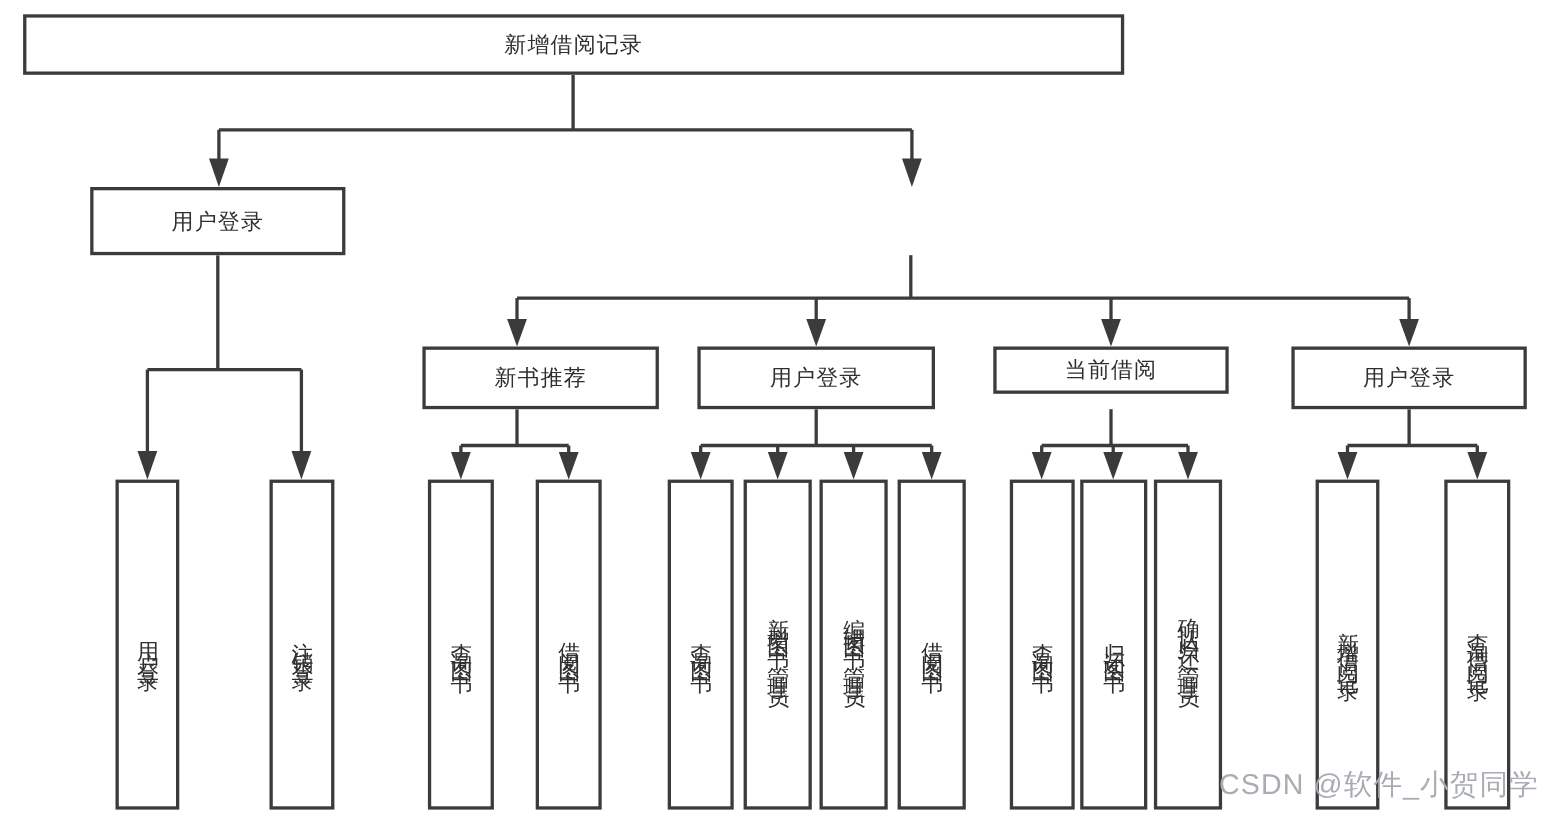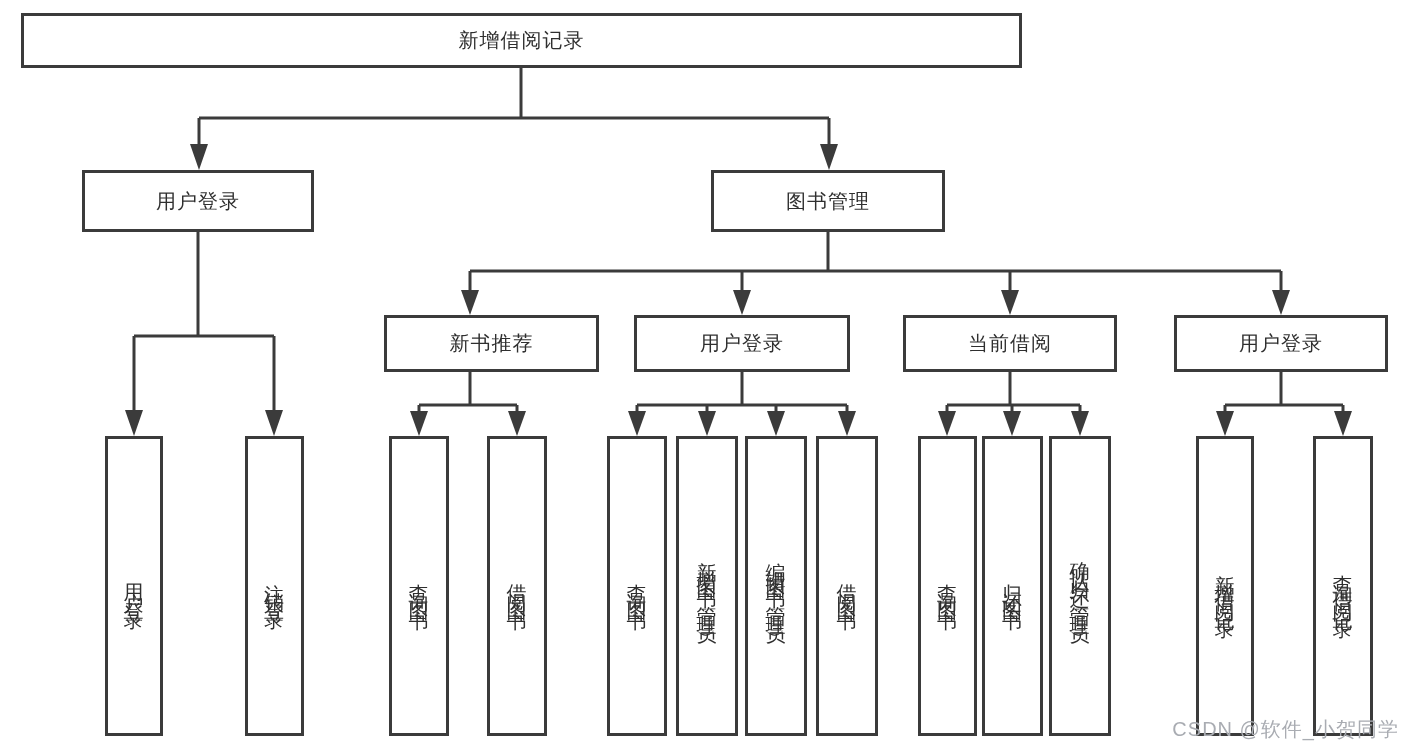--- a/index.html
+++ b/index.html
@@ -31,22 +31,22 @@
   .h-node{font-size:20px;letter-spacing:1px;white-space:nowrap;}
   .v-node{
     writing-mode:vertical-rl;
     text-orientation:mixed;
     font-size:20px;
     letter-spacing:9px;
     line-height:1.1;
   }
   .watermark{
     position:absolute;
-    right:6px;bottom:4px;
-    font-size:20px;
+    right:6px;bottom:16px;
+    font-size:26px;
     color:var(--watermark);
     letter-spacing:1px;
     z-index:5;
     white-space:nowrap;
   }
 </style>
 </head>
 <body>
 
 <div class="stage">
@@ -123,25 +123,24 @@
       <path d="M1225 405 L1225 417"></path>
       <polygon points="1216,411 1234,411 1225,436"></polygon>
       <path d="M1343 405 L1343 417"></path>
       <polygon points="1334,411 1352,411 1343,436"></polygon>
     </g>
   </svg>
 
   <div class="node h-node" style="left:21px;top:13px;width:1001px;height:55px">新增借阅记录</div>
 
   <div class="node h-node" style="left:82px;top:170px;width:232px;height:62px">用户登录</div>
-  <div class="node h-node" style="left:711px;top:170px;width:234px;height:62px">图书管理</div>
 
   <div class="node h-node" style="left:384px;top:315px;width:215px;height:57px">新书推荐</div>
   <div class="node h-node" style="left:634px;top:315px;width:216px;height:57px">用户登录</div>
-  <div class="node h-node" style="left:903px;top:315px;width:214px;height:57px">当前借阅</div>
+  <div class="node h-node" style="left:903px;top:315px;width:214px;height:43px">当前借阅</div>
   <div class="node h-node" style="left:1174px;top:315px;width:214px;height:57px">用户登录</div>
 
   <div class="node v-node" style="left:105px;top:436px;width:58px;height:300px">用户登录</div>
   <div class="node v-node" style="left:245px;top:436px;width:59px;height:300px">注销登录</div>
 
   <div class="node v-node" style="left:389px;top:436px;width:60px;height:300px">查询图书</div>
   <div class="node v-node" style="left:487px;top:436px;width:60px;height:300px">借阅图书</div>
 
   <div class="node v-node" style="left:607px;top:436px;width:60px;height:300px">查询图书</div>
   <div class="node v-node" style="left:676px;top:436px;width:62px;height:300px">新增图书（管理员）</div>

